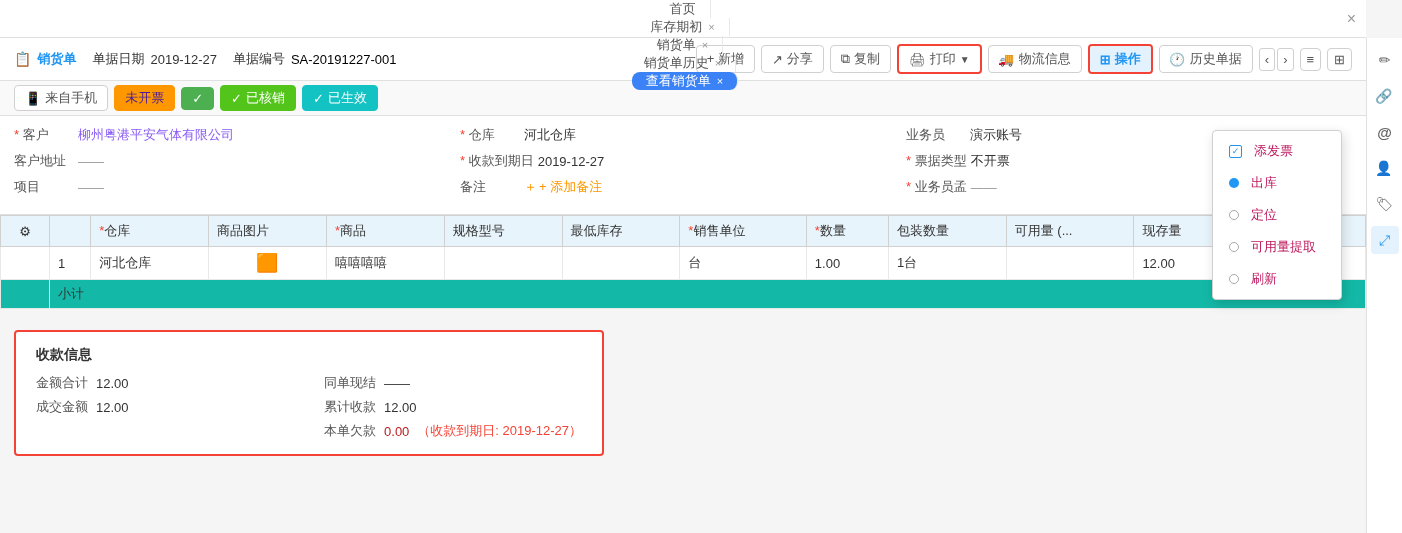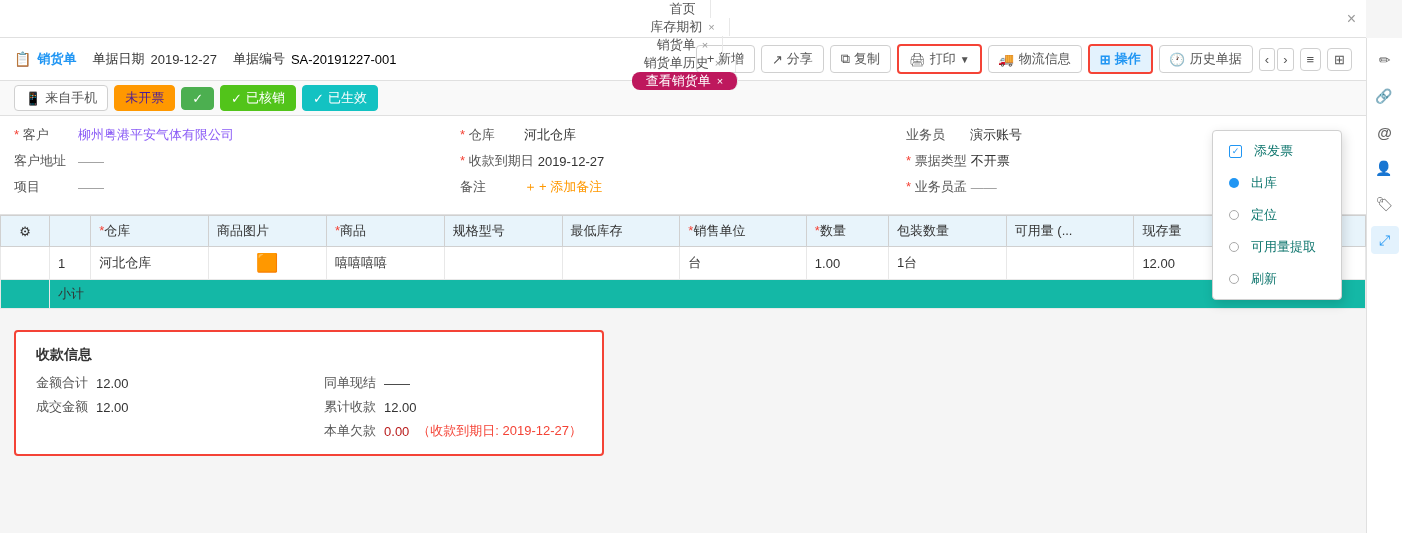--- a/index.html
+++ b/index.html
@@ -8,21 +8,21 @@
     
     .tab-bar {
       display: flex; align-items: center; background: #fff; border-bottom: 1px solid #e0e0e0;
       padding: 0 8px; height: 38px; position: relative; flex-direction: column;
     }
     .tab-item {
       display: flex; align-items: center; padding: 0 14px; height: 38px; cursor: pointer;
       border-right: 1px solid #e8e8e8; color: #555; white-space: nowrap;
     }
     .tab-item .close-btn { margin-left: 6px; color: #999; cursor: pointer; font-size: 11px; }
-    .tab-item.highlight { background: #be185d; color: #fff; border-radius: 8px; margin-left: 4px; }
+    .tab-item.highlight { background: #3b82f6; color: #fff; border-radius: 8px; margin-left: 4px; }
     .tab-item.highlight .close-btn { color: #fff; }
     .close-window { position: absolute; right: 10px; top: 50%; transform: translateY(-50%); cursor: pointer; font-size: 16px; color: #999; }
 
     
     .doc-header {
       display: flex; align-items: center; background: #fff; padding: 6px 14px;
       border-bottom: 1px solid #e0e0e0; gap: 16px;
     }
     .doc-title { display: flex; align-items: center; gap: 6px; color: #2196F3; font-weight: bold; }
     .doc-meta { display: flex; align-items: center; gap: 6px; color: #555; font-size: 13px; }
@@ -83,21 +83,21 @@
     .payment-value.red { color: #b91c1c; }
     .payment-date { color: #f44336; }
 
     
     .dropdown-menu {
       position: absolute; right: 60px; top: 130px; background: #fff; border: 1px solid #d0d0d0;
       border-radius: 4px; box-shadow: 2px 4px 12px rgba(0,0,0,0.15); z-index: 100; min-width: 130px;
       padding: 4px 0;
     }
     .dropdown-item {
-      display: flex; align-items: center; gap: 12px; padding: 7px 16px; cursor: pointer; color: #0f766e;
+      display: flex; align-items: center; gap: 12px; padding: 7px 16px; cursor: pointer; color: #be185d;
     }
     .dot-blue { width: 10px; height: 10px; border-radius: 50%; background: #2196F3; flex-shrink: 0; }
     .dot-empty { width: 10px; height: 10px; border-radius: 50%; border: 1px solid #aaa; flex-shrink: 0; background: #fff; }
     .checkbox-blue {
       width: 13px; height: 13px; border: 1.5px solid #2196F3; border-radius: 2px;
       background: #fff; display: flex; align-items: center; justify-content: center; flex-shrink: 0;
     }
     .checkbox-blue::after { content: '✓'; color: #2196F3; font-size: 9px; }
 
     

